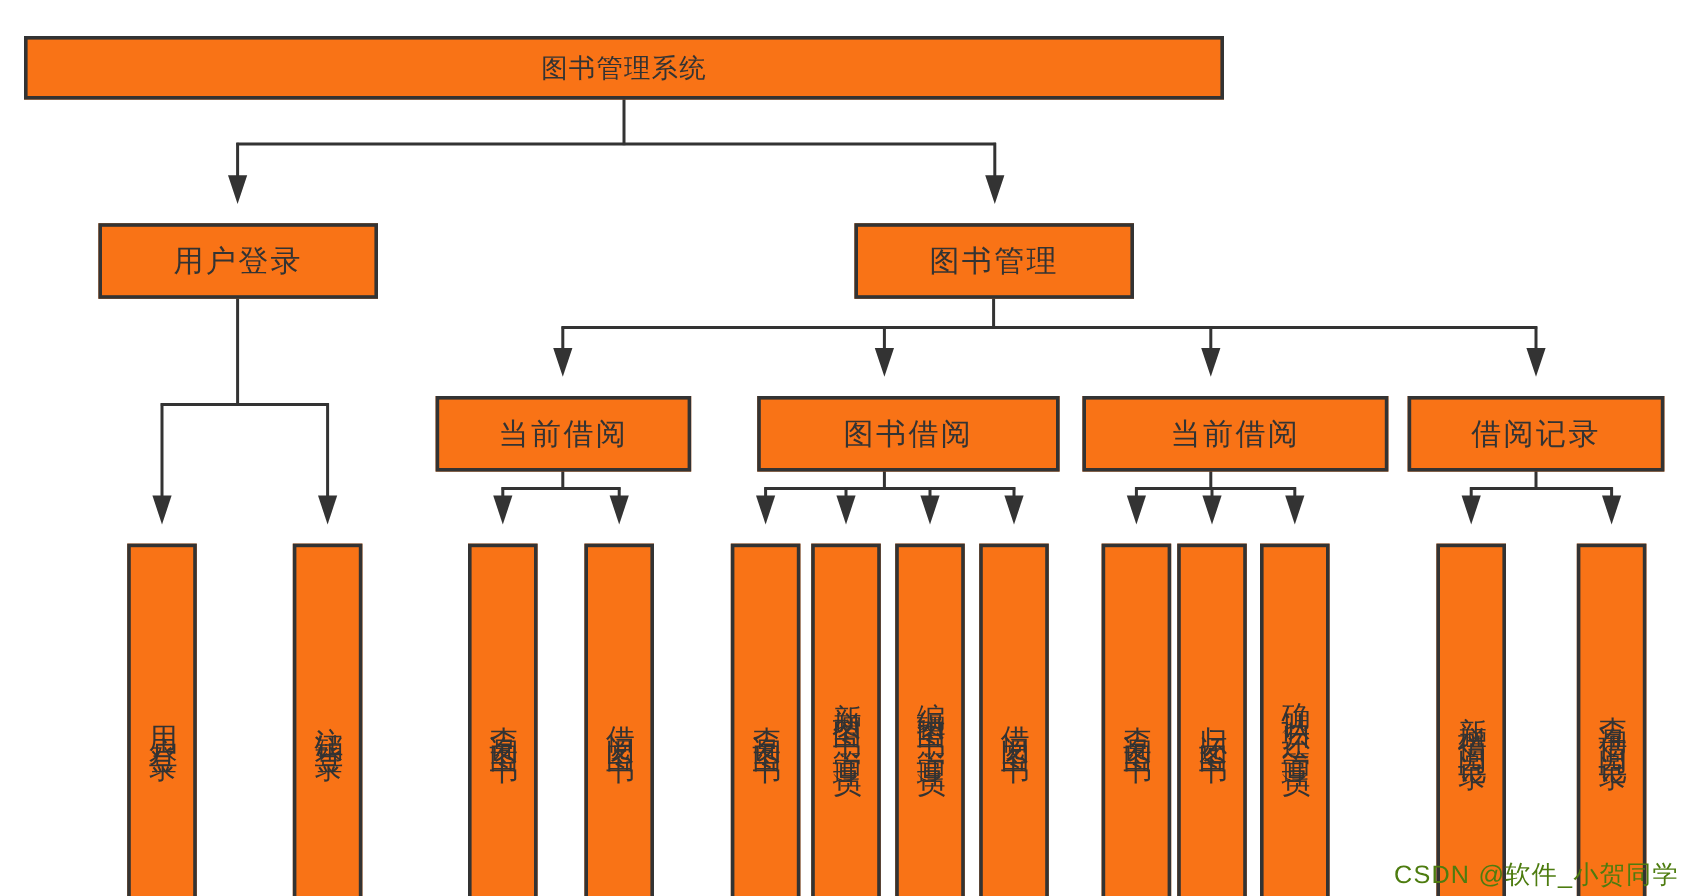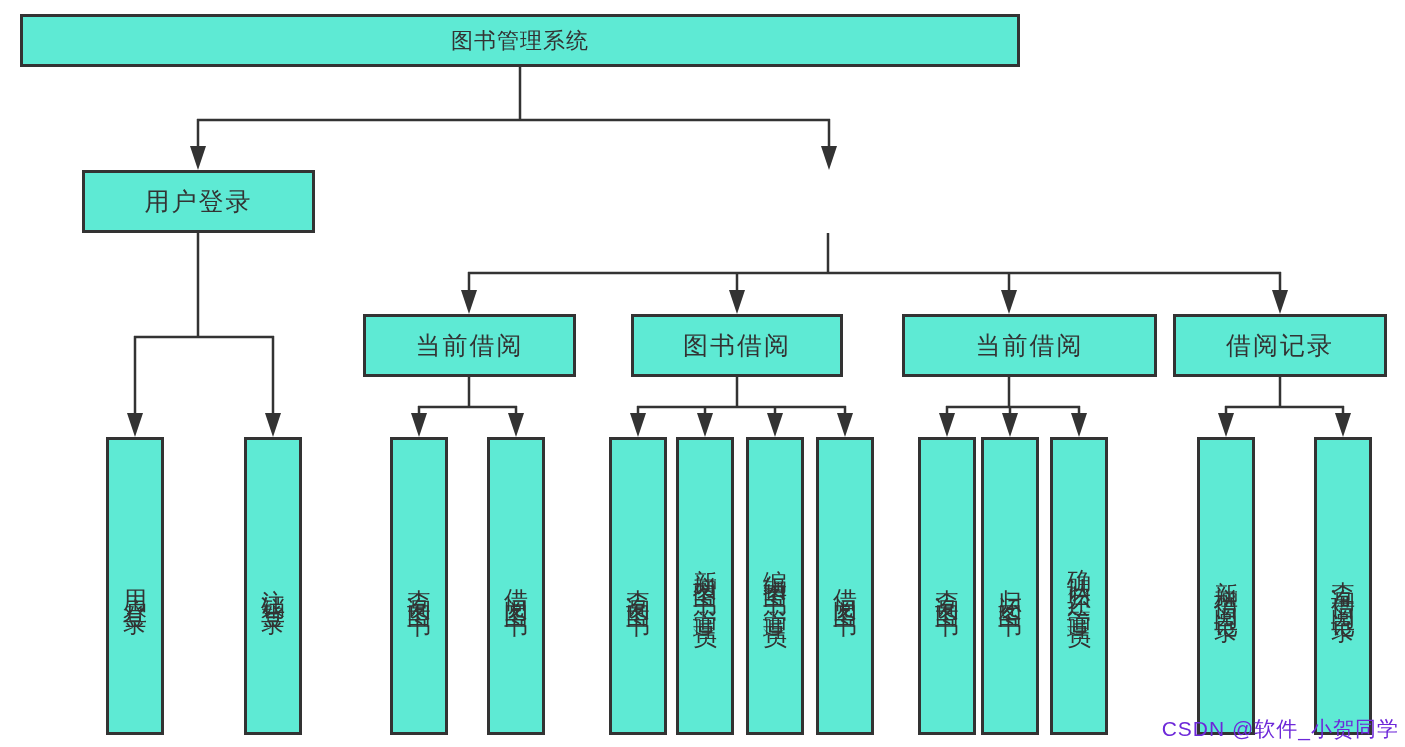--- a/index.html
+++ b/index.html
@@ -19,27 +19,28 @@
     position: absolute;
     left: 0;
     top: 0;
     width: 1405px;
     height: 747px;
     pointer-events: none;
   }
   .node {
     position: absolute;
     box-sizing: border-box;
-    background: #5eead4;
+    background: #f97316;
     border: 3px solid #333333;
     display: flex;
     align-items: center;
     justify-content: center;
     color: #333333;
     text-align: left;
+    margin-top: 16px;
   }
   .node.root-node {
     font-size: 22px;
     letter-spacing: 1px;
   }
   .node.branch-node {
     font-size: 25px;
     letter-spacing: 2px;
   }
   .node.leaf-node {
@@ -50,21 +51,21 @@
     text-orientation: mixed;
     letter-spacing: 8px;
     line-height: 1;
     white-space: nowrap;
   }
   .watermark {
     position: absolute;
     right: 6px;
     bottom: 4px;
     font-size: 21px;
-    color: #6d28d9;
+    color: #4d7c0f;
     letter-spacing: 1px;
     white-space: nowrap;
   }
 </style>
 </head>
 <body>
 
 <div class="canvas">
 
   <svg class="connectors" width="1405" height="747" viewBox="0 0 1405 747" xmlns="http://www.w3.org/2000/svg">
@@ -140,25 +141,28 @@
     </g>
   </svg>
 
   <div class="node root-node" style="left:20px; top:14px; width:1000px; height:53px;">
     <span>图书管理系统</span>
   </div>
 
   <div class="node branch-node" style="left:82px; top:170px; width:233px; height:63px;">
     <span>用户登录</span>
   </div>
+  <div class="node branch-node" style="left:712px; top:170px; width:233px; height:63px;">
+    <span>图书管理</span>
+  </div>
 
   <div class="node branch-node" style="left:363px; top:314px; width:213px; height:63px;">
     <span>当前借阅</span>
   </div>
-  <div class="node branch-node" style="left:631px; top:314px; width:212px; height:63px;">
+  <div class="node branch-node" style="left:631px; top:314px; width:252px; height:63px;">
     <span>图书借阅</span>
   </div>
   <div class="node branch-node" style="left:902px; top:314px; width:255px; height:63px;">
     <span>当前借阅</span>
   </div>
   <div class="node branch-node" style="left:1173px; top:314px; width:214px; height:63px;">
     <span>借阅记录</span>
   </div>
 
   <div class="node leaf-node" style="left:106px; top:437px; width:58px; height:298px;">

